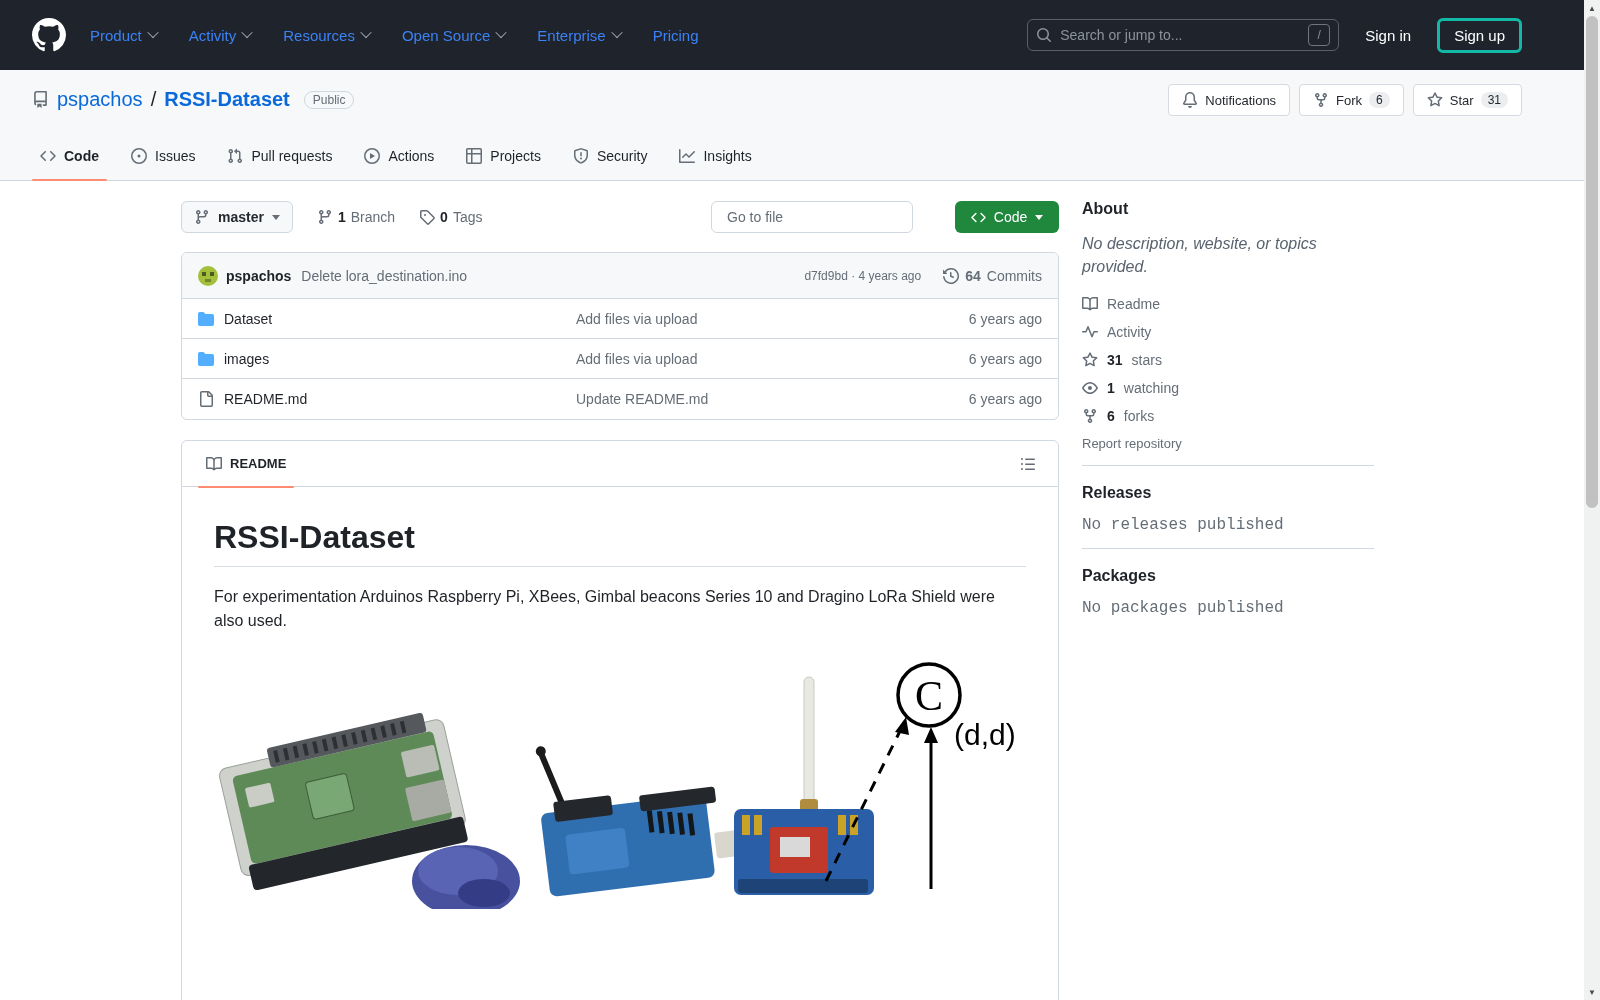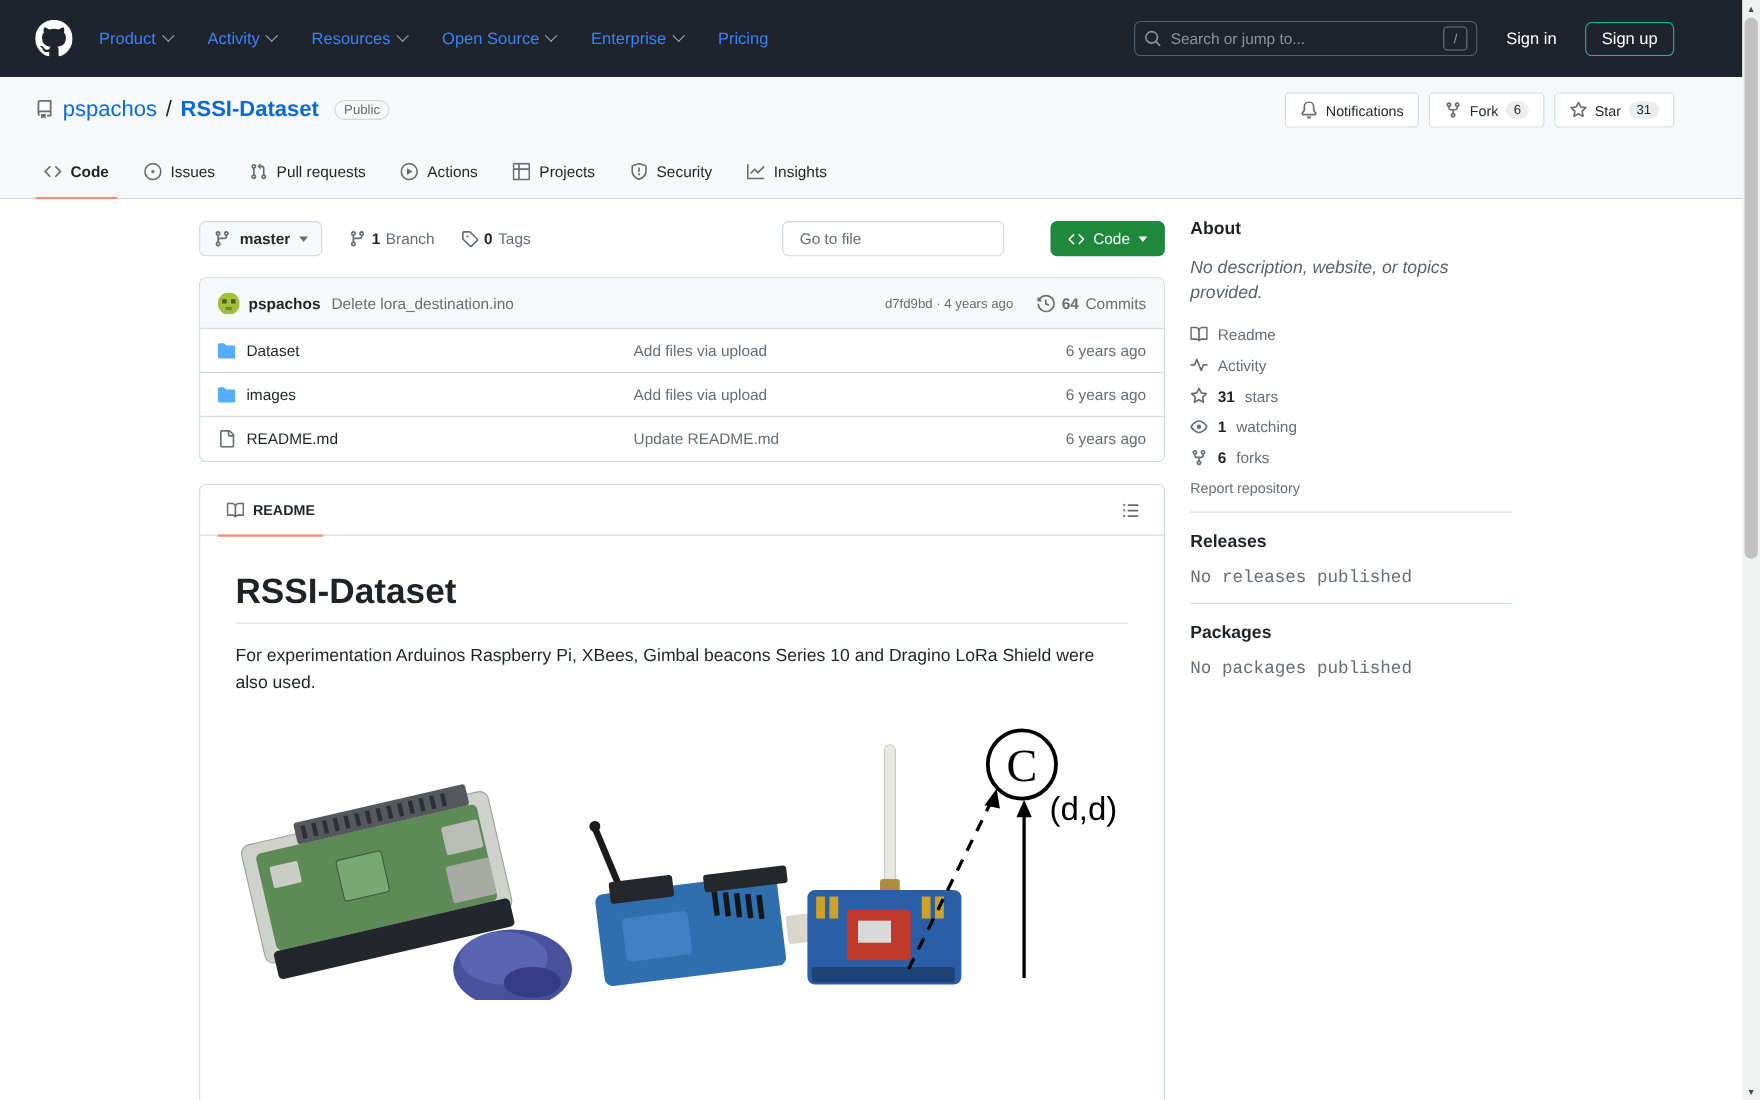--- a/index.html
+++ b/index.html
@@ -14,21 +14,21 @@
   .main-nav { display:flex; align-items:center; gap:32px; margin-left:24px; }
   .nav-item { display:flex; align-items:center; gap:7px; color:#3b82f6; font-size:15px; font-weight:500; cursor:pointer; }
   .chev { width:8px; height:8px; border-right:1.6px solid #9aa4af; border-bottom:1.6px solid #9aa4af; transform:rotate(45deg) translate(-1px,-1px); margin-top:-3px; }
   .nav-right { position:absolute; right:62px; top:0; height:70px; display:flex; align-items:center; gap:26px; }
   .search-box { width:312px; height:32px; border:1px solid #57606a; border-radius:6px; display:flex; align-items:center; padding:0 8px; gap:8px; }
   .search-box svg { width:16px; height:16px; color:#8b949e; flex:0 0 auto; }
   .search-box input { flex:1; background:transparent; border:none; outline:none; color:#c9d1d9; font-size:14px; font-family:inherit; }
   .search-box input::placeholder { color:#8b949e; }
   .slash-key { width:22px; height:22px; border:1px solid #6e7781; border-radius:4px; color:#8b949e; font-size:12px; display:flex; align-items:center; justify-content:center; }
   .signin { color:#ffffff; font-size:15px; font-weight:500; }
-  .signup { color:#ffffff; font-size:15px; font-weight:500; border:1px solid #14b8a6; border-radius:6px; padding:6px 14px; }
+  .signup { color:#ffffff; font-size:15px; font-weight:500; border:3px solid #14b8a6; border-radius:6px; padding:6px 14px; }
 
   
   .repo-head { position:absolute; top:70px; left:0; width:1584px; height:111px; background:#f6f8fa; border-bottom:1px solid #d0d7de; }
   .repo-title-row { position:absolute; top:18px; left:32px; display:flex; align-items:center; gap:8px; }
   .repo-icon { width:17px; height:17px; color:#656d76; }
   .repo-owner { color:#0969da; font-size:20px; }
   .repo-sep { color:#1f2328; font-size:20px; }
   .repo-name { color:#0969da; font-size:20px; font-weight:600; }
   .badge-pill { border:1px solid #d0d7de; border-radius:2em; color:#656d76; font-size:12px; font-weight:500; padding:1px 8px; margin-left:6px; }
   .repo-actions { position:absolute; top:14px; right:62px; display:flex; gap:9px; }

